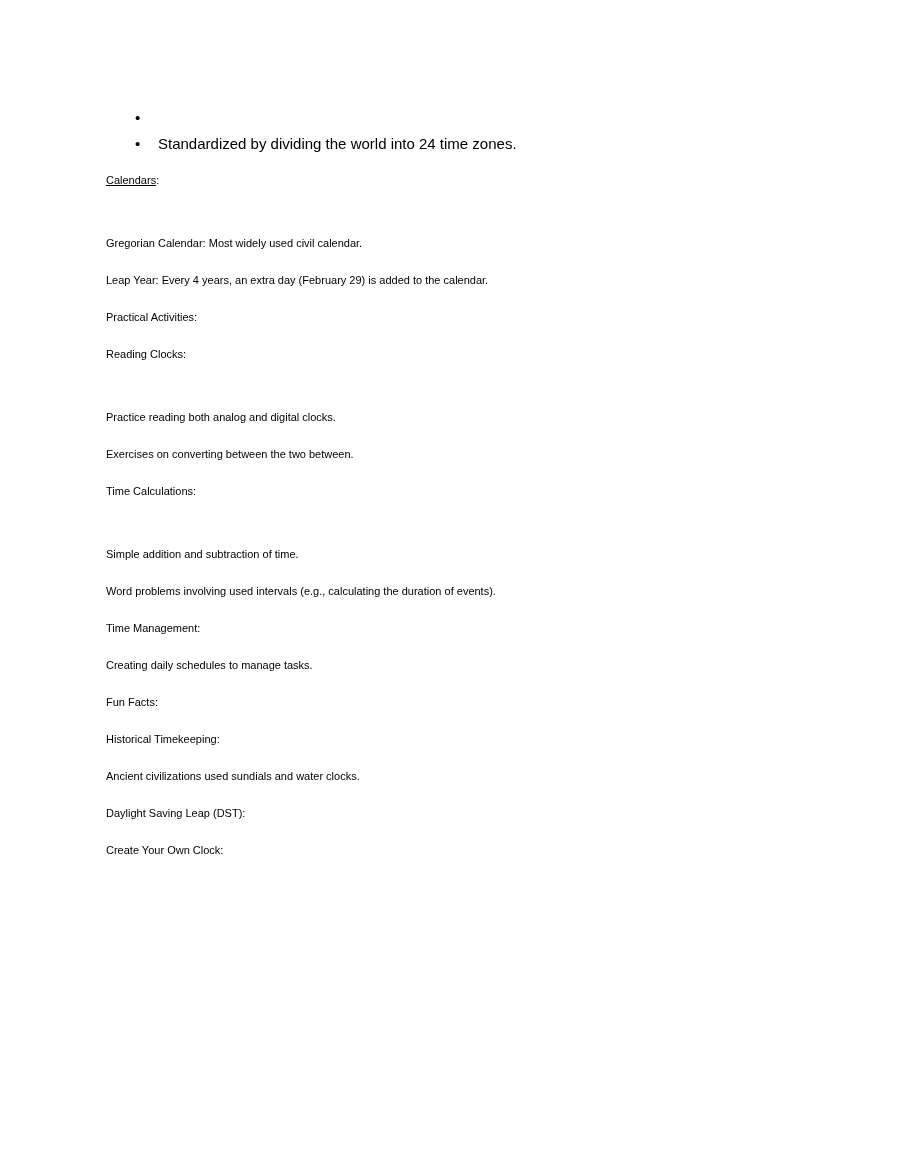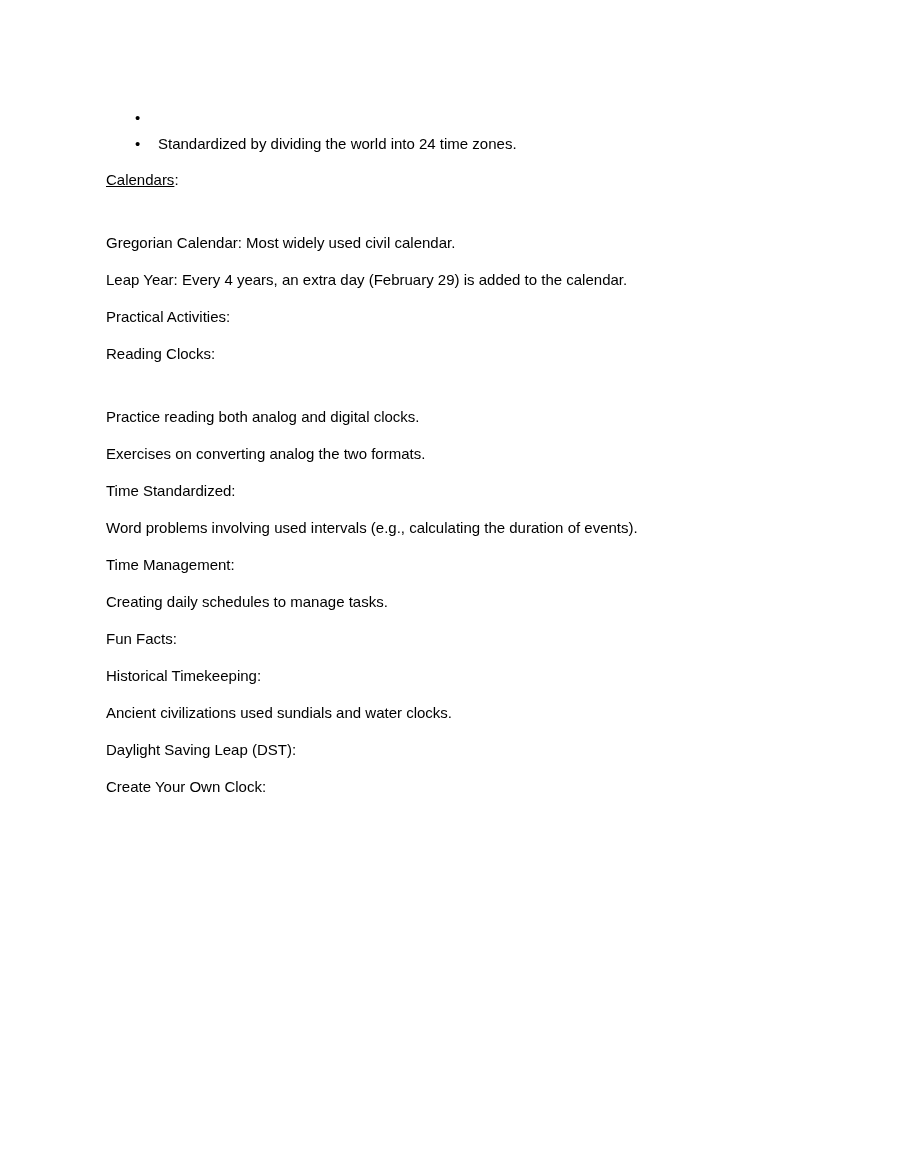--- a/index.html
+++ b/index.html
@@ -33,21 +33,21 @@
     font-size: 15px;
     line-height: 26px;
   }
   .bullet {
     flex: 0 0 23px;
     width: 23px;
     font-size: 15px;
   }
   .para, .heading {
     margin: 2px 0 11px 0;
-    font-size: 15px;
+    font-size: 11px;
     line-height: 26px;
     white-space: nowrap;
   }
   .gap-before {
     margin-top: 37px;
   }
   .underline {
     text-decoration: underline;
   }
 </style>
@@ -67,23 +67,24 @@
   </ul>
 
   <p class="heading"><span class="underline">Calendars</span><span>:</span></p>
 
   <p class="para gap-before">Gregorian Calendar: Most widely used civil calendar.</p>
   <p class="para">Leap Year: Every 4 years, an extra day (February 29) is added to the calendar.</p>
   <p class="para">Practical Activities:</p>
   <p class="para">Reading Clocks:</p>
 
   <p class="para gap-before">Practice reading both analog and digital clocks.</p>
-  <p class="para">Exercises on converting analog the two formats.</p>
-  <p class="para">Time Standardized:</p>
+  <p class="para">Exercises on converting between the two between.</p>
+  <p class="para">Time Calculations:</p>
 
+  <p class="para gap-before">Simple addition and subtraction of time.</p>
   <p class="para">Word problems involving used intervals (e.g., calculating the duration of events).</p>
   <p class="para">Time Management:</p>
 
   <p class="para">Creating daily schedules to manage tasks.</p>
   <p class="para">Fun Facts:</p>
   <p class="para">Historical Timekeeping:</p>
   <p class="para">Ancient civilizations used sundials and water clocks.</p>
   <p class="para">Daylight Saving Leap (DST):</p>
   <p class="para">Create Your Own Clock:</p>
 

